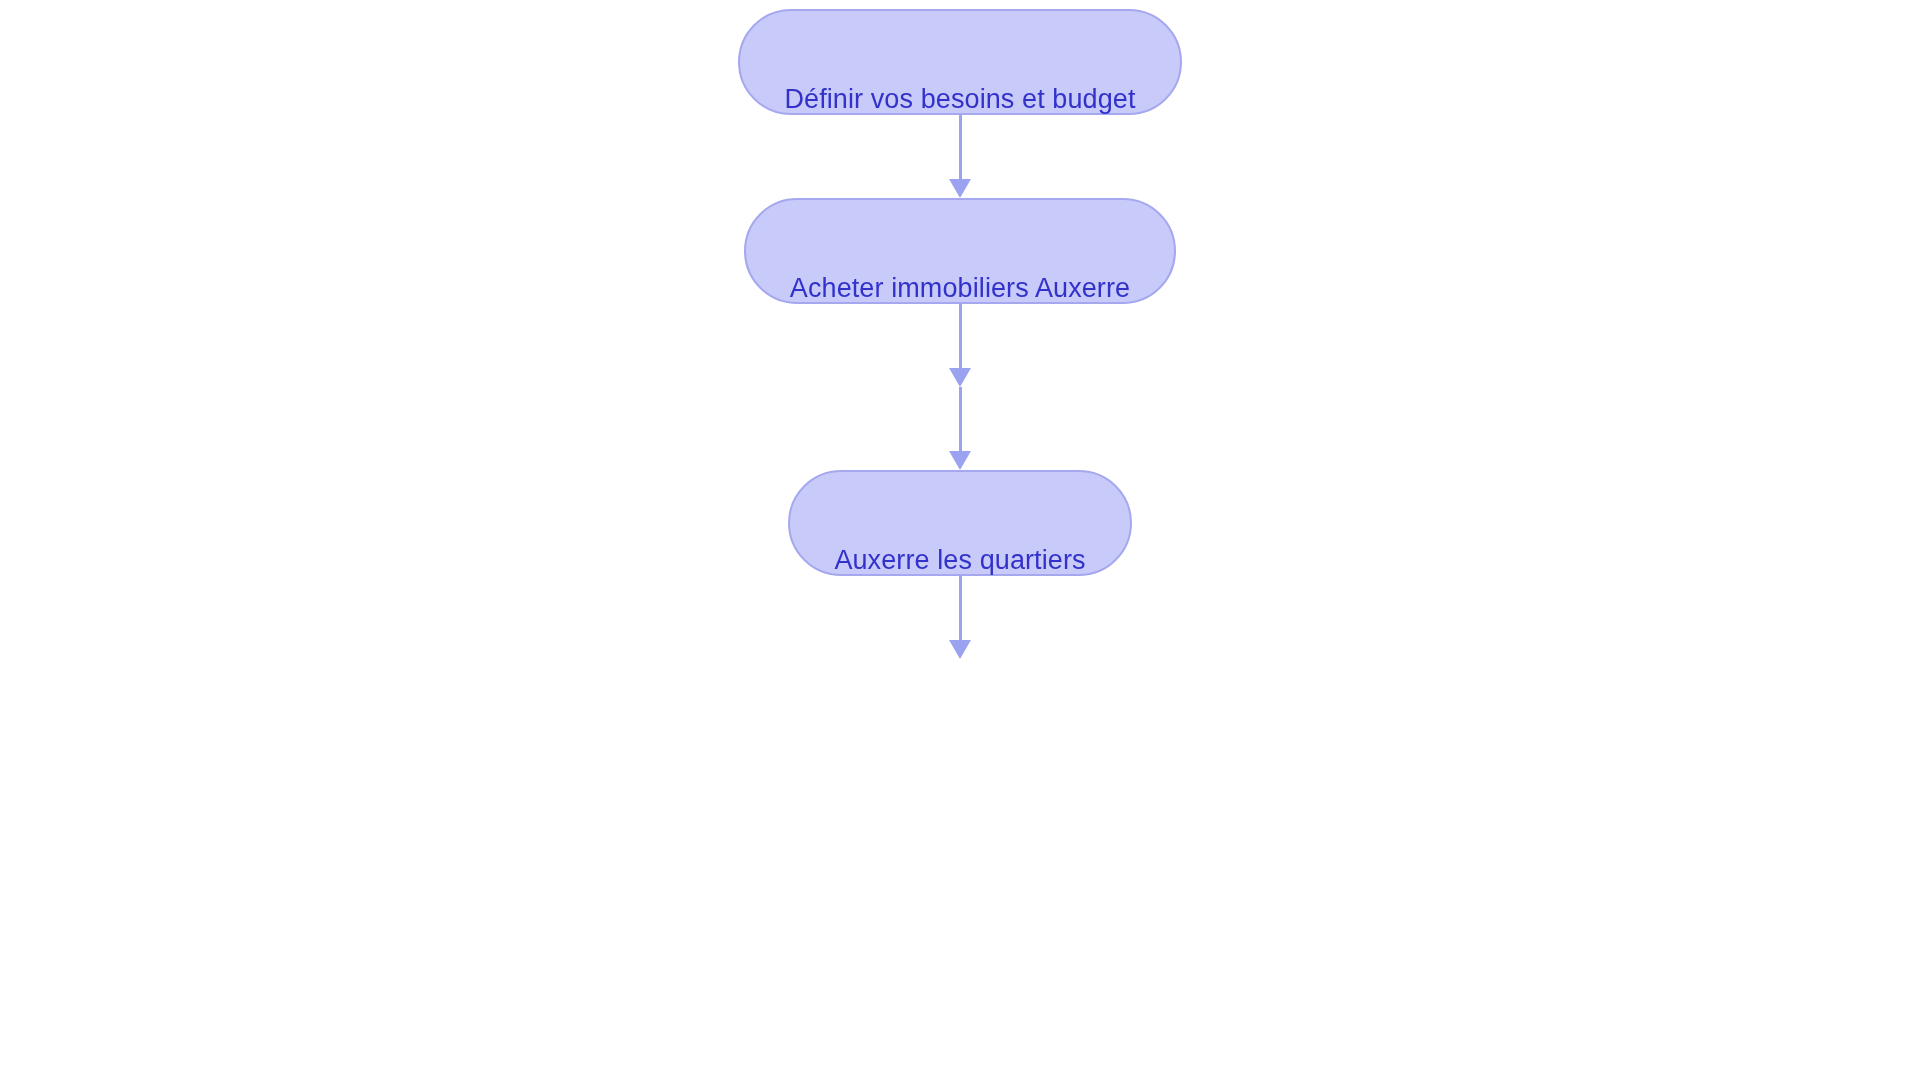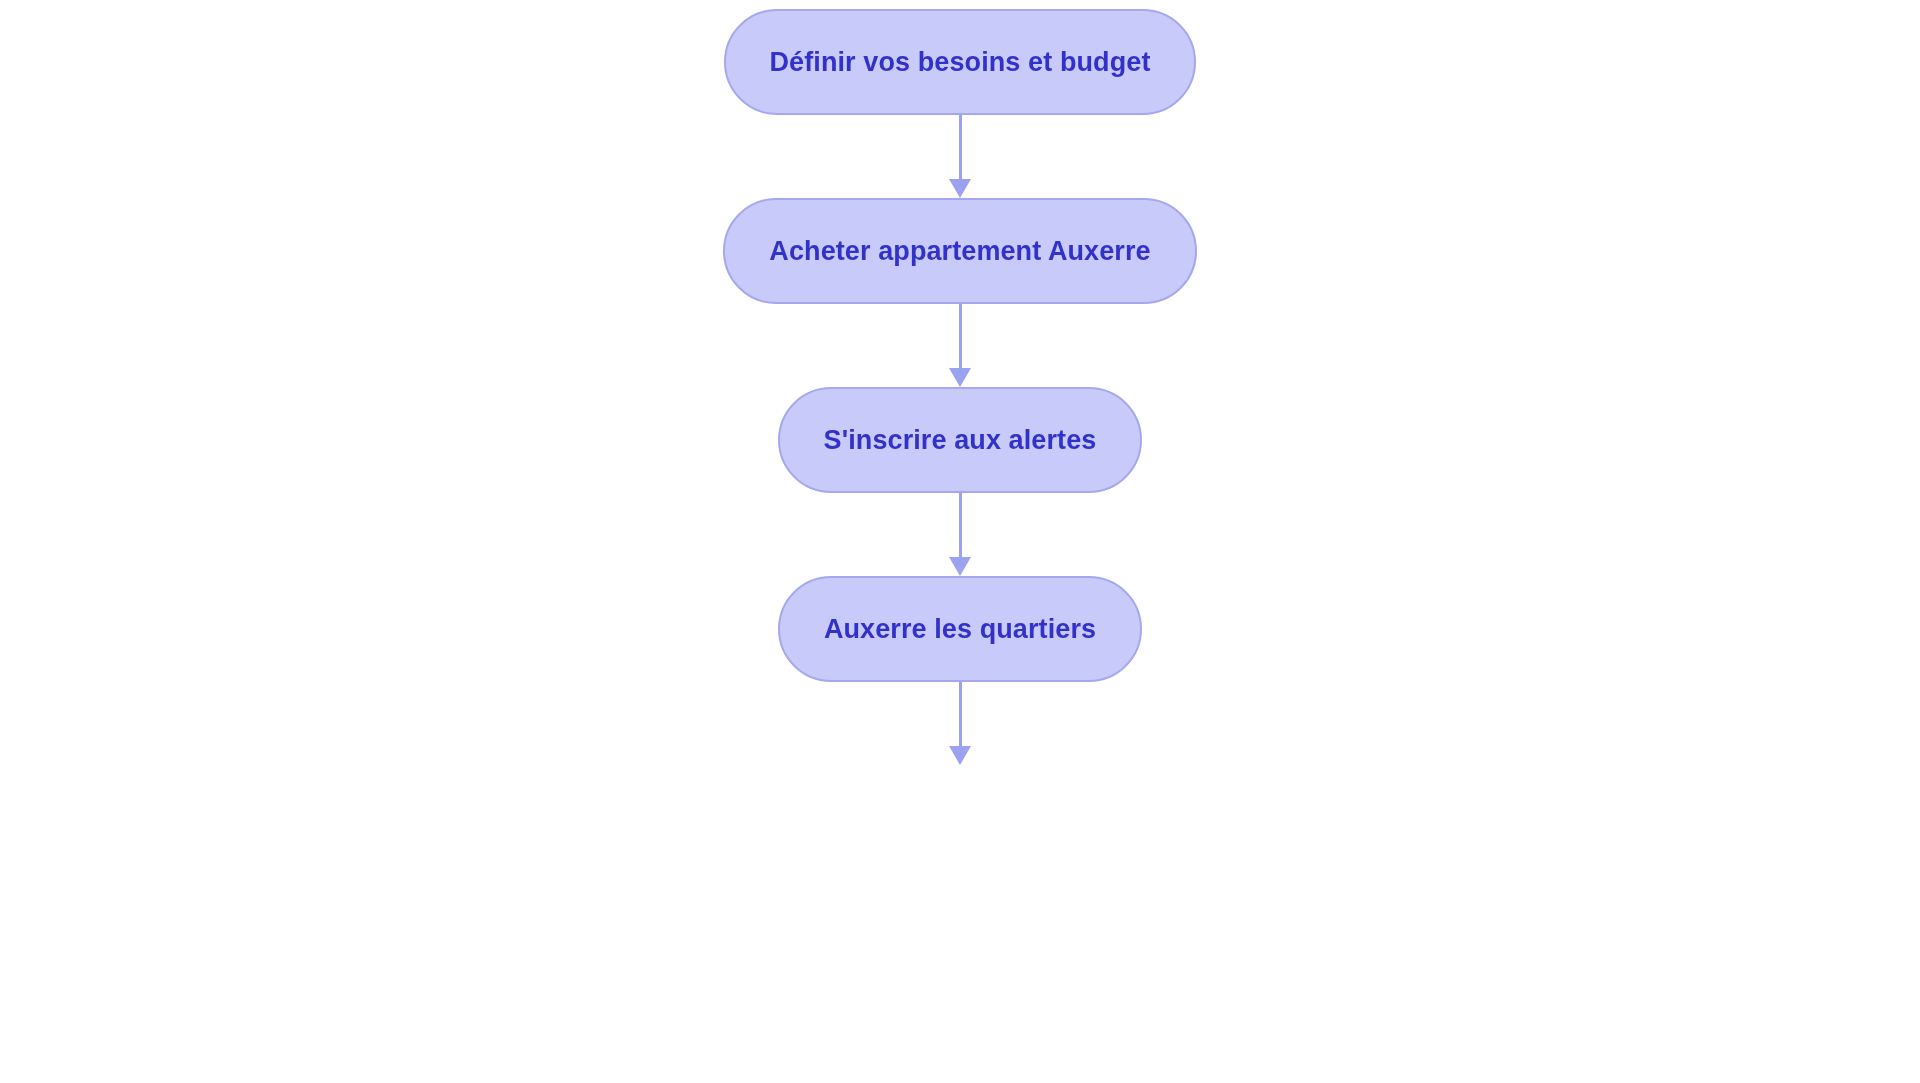--- a/index.html
+++ b/index.html
@@ -34,25 +34,25 @@
     justify-content: flex-start;
   }
 
   .node {
     box-sizing: border-box;
     background: #c8caf9;
     border: 2px solid #a5a8ee;
     border-radius: 999px;
     color: #3232cb;
     display: flex;
-    align-items: center;
+    align-items: flex-end;
     justify-content: center;
     text-align: center;
     font-size: 27px;
-    font-weight: 700;
+    font-weight: 400;
     letter-spacing: 0.1px;
     line-height: 1;
     white-space: nowrap;
     padding: 0 44px;
     height: 106px;
   }
 
   .connector {
     position: relative;
     width: 22px;
@@ -84,31 +84,28 @@
     <div class="node" style="margin-top:9px;">
       <span>Définir vos besoins et budget</span>
     </div>
 
     <div class="connector" style="height:83px;">
       <div class="connector-line"></div>
       <div class="connector-arrow"></div>
     </div>
 
     <div class="node">
-      <span>Acheter appartement Auxerre</span>
+      <span>Acheter immobiliers Auxerre</span>
     </div>
 
     <div class="connector" style="height:83px;">
       <div class="connector-line"></div>
       <div class="connector-arrow"></div>
     </div>
 
-    <div class="node">
-      <span>S'inscrire aux alertes</span>
-    </div>
 
     <div class="connector" style="height:83px;">
       <div class="connector-line"></div>
       <div class="connector-arrow"></div>
     </div>
 
     <div class="node">
       <span>Auxerre les quartiers</span>
     </div>
 

